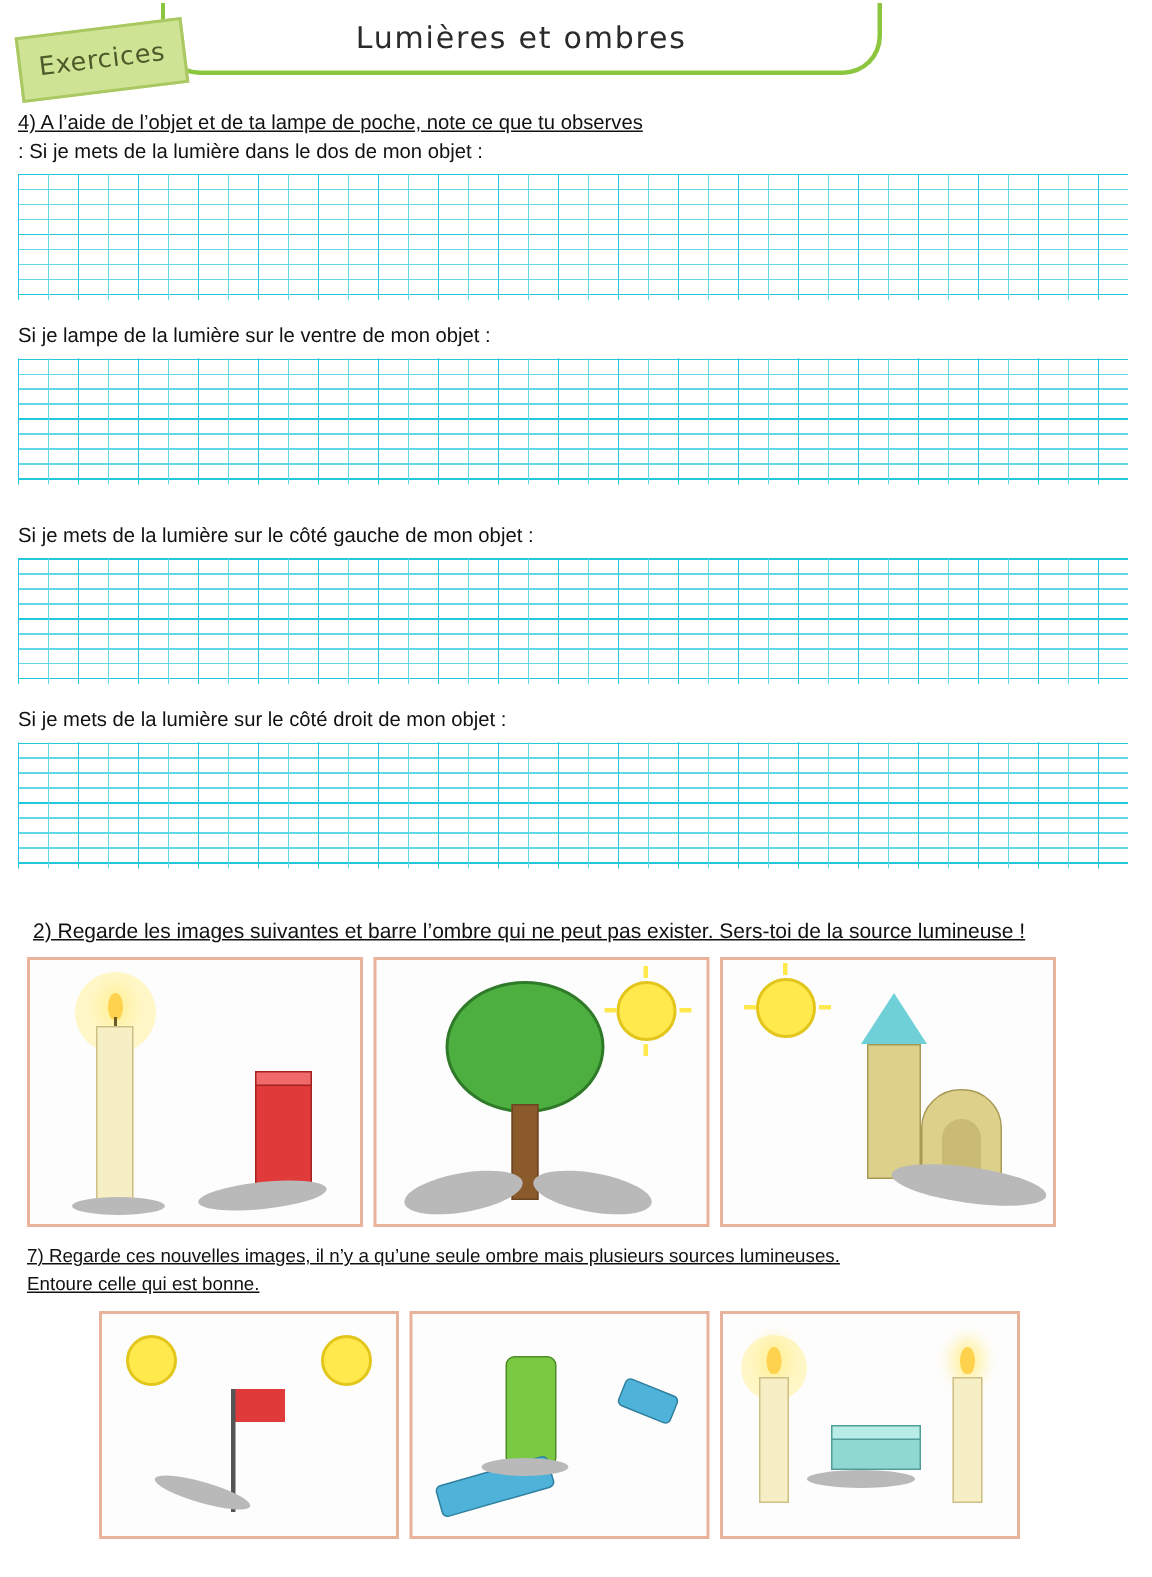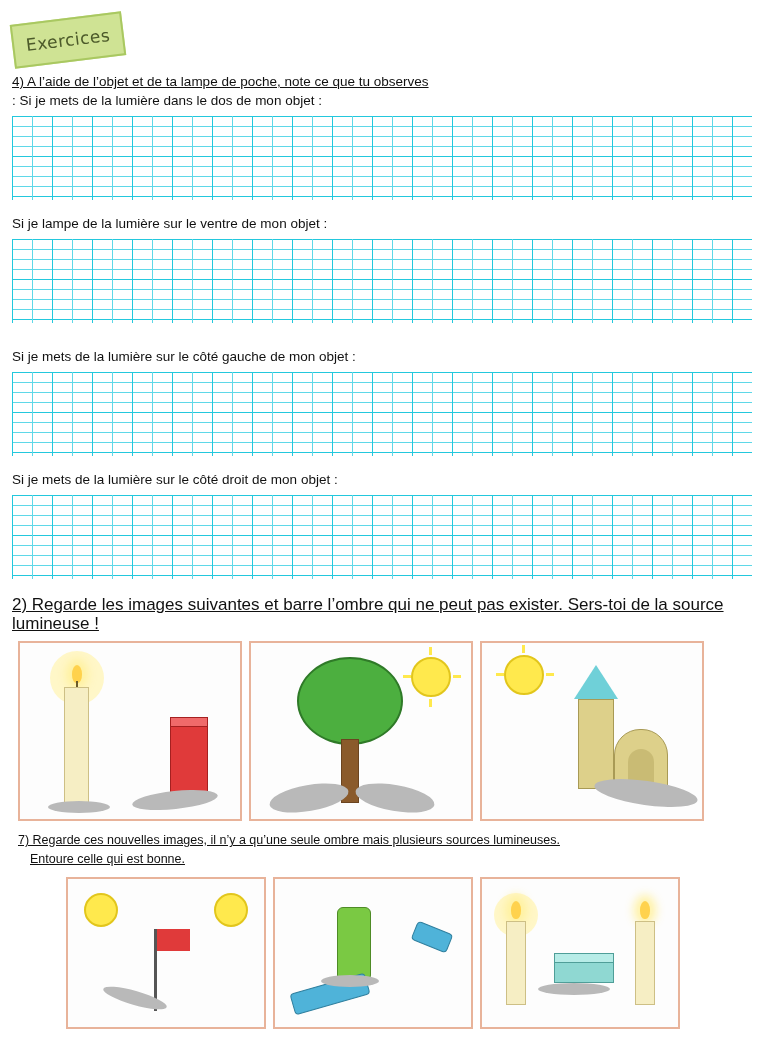--- a/index.html
+++ b/index.html
@@ -172,20 +172,23 @@
   .flagpole { position:absolute; background:#555; }
   .flag { position:absolute; background:#e03a3a; }
   .cyl-green { position:absolute; background:#7ac943; border:1.5px solid #4e8b26; border-radius:6px; }
   .torch { position:absolute; background:#4fb3d9; border:1.5px solid #2f7f9e; border-radius:4px; }
   .slab { position:absolute; background:#8fd8d2; border:1.5px solid #4f9e98; }
 </style>
 </head>
 <body>
 
 <div class="header-wrap">
+  <div class="title-banner">
+    <span>Lumières et ombres</span>
+  </div>
   <div class="exercices-tag">
     <span>Exercices</span>
   </div>
 </div>
 
 <div class="q u">4) A l’aide de l’objet et de ta lampe de poche, note ce que tu observes</div>
 <div class="q-line">: Si je mets de la lumière dans le dos de mon objet :</div>
 
 <div class="grid" style="height:84px">
   <div class="hlines"></div>
@@ -211,21 +214,21 @@
 </div>
 
 <div class="q-line" style="margin-top:14px">Si je mets de la lumière sur le côté droit de mon objet :</div>
 <div class="grid" style="height:84px">
   <div class="hlines"></div>
   <div class="hmajor"></div>
   <div class="vlines"></div>
   <div class="vmajor"></div>
 </div>
 
-<div class="q u" style="margin-top:16px; padding-left:12px; font-size:17px">2) Regarde les images suivantes et barre l’ombre qui ne peut pas exister. Sers-toi de la source lumineuse !</div>
+<div class="q u" style="margin-top:32px; padding-left:22px; font-size:14px">2) Regarde les images suivantes et barre l’ombre qui ne peut pas exister. Sers-toi de la source lumineuse !</div>
 
 <div class="img-row">
 
   <div class="pic">
     <div style="position:absolute;left:30px;top:8px;width:54px;height:54px;background:#fff7c8;border-radius:50%"></div>
     <div class="flame" style="left:52px;top:22px"></div>
     <div class="wick" style="left:56px;top:38px"></div>
     <div class="candle-body" style="left:44px;top:44px;width:25px;height:118px"></div>
     <div class="shadow" style="left:28px;top:158px;width:62px;height:12px"></div>
 
@@ -255,21 +258,21 @@
 
     <div class="roof" style="left:92px;top:22px"></div>
     <div class="tower" style="left:96px;top:56px;width:36px;height:90px"></div>
     <div class="tower" style="left:132px;top:86px;width:54px;height:60px;border-radius:26px 26px 0 0"></div>
     <div style="position:absolute;left:146px;top:106px;width:26px;height:40px;background:#c9bb74;border-radius:13px 13px 0 0"></div>
     <div class="shadow" style="left:112px;top:138px;width:104px;height:24px;transform:rotate(8deg)"></div>
   </div>
 </div>
 
 <div class="q u" style="margin-top:10px; padding-left:18px; font-size:12.5px">7) Regarde ces nouvelles images, il n’y a qu’une seule ombre mais plusieurs sources lumineuses.</div>
-<div class="q u" style="padding-left:30px; font-size:12.5px">Entoure celle qui est bonne.</div>
+<div class="q u" style="padding-left:18px; font-size:12.5px">Entoure celle qui est bonne.</div>
 
 <div class="img-row centered">
 
   <div class="pic small">
     <div class="sun" style="left:16px;top:14px;width:34px;height:34px"></div>
     <div class="sun" style="left:146px;top:14px;width:34px;height:34px"></div>
     <div class="flag" style="left:88px;top:50px;width:34px;height:22px"></div>
     <div class="flagpole" style="left:86px;top:50px;width:3px;height:82px"></div>
     <div class="shadow" style="left:34px;top:112px;width:66px;height:14px;transform:rotate(16deg)"></div>
   </div>

